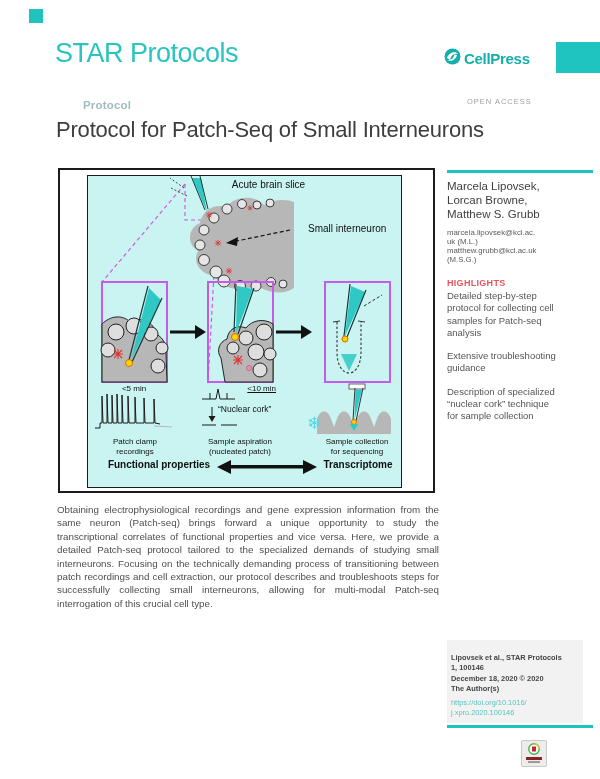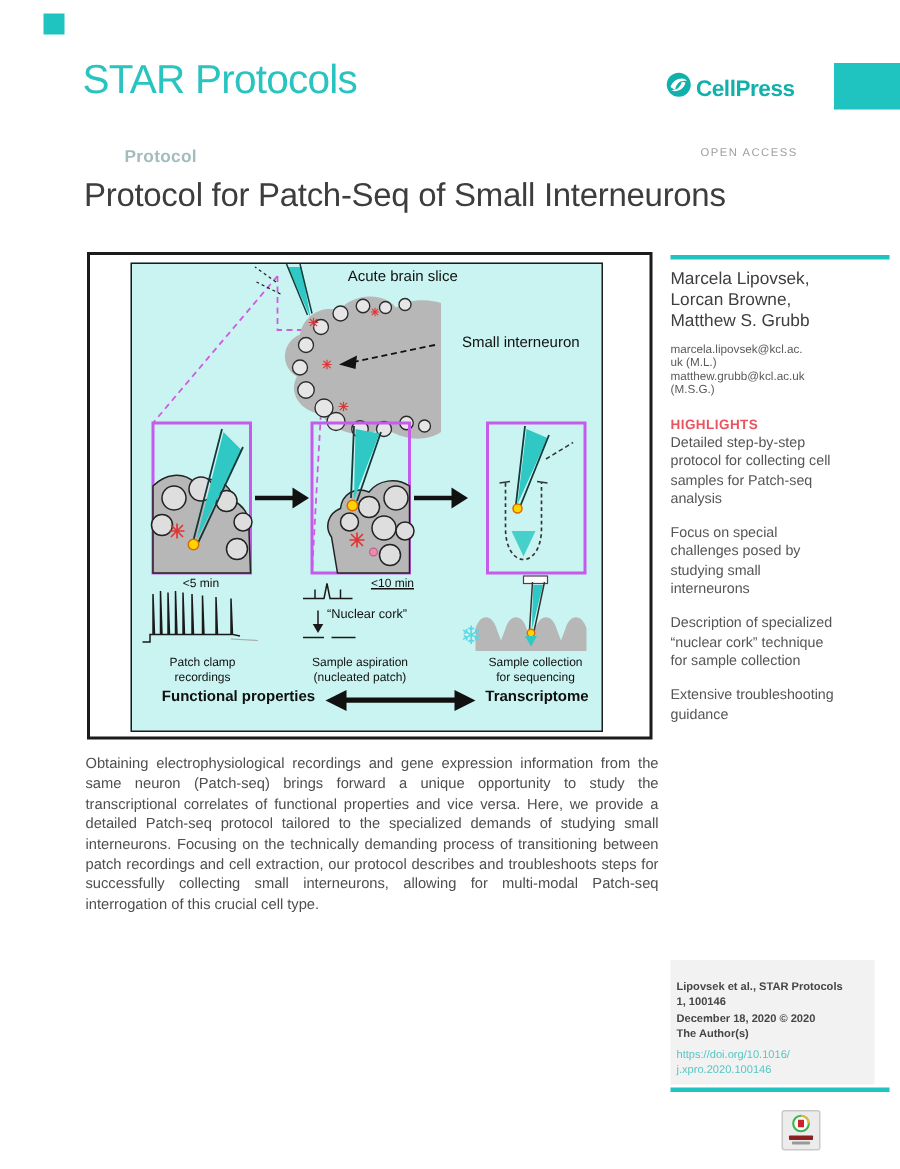--- a/index.html
+++ b/index.html
@@ -239,23 +239,22 @@
 
   <div class="abs" id="authors">
     <div>Marcela Lipovsek,</div>
     <div>Lorcan Browne,</div>
     <div>Matthew S. Grubb</div>
   </div>
 
   <div class="abs" id="hl-title">HIGHLIGHTS</div>
   <div class="abs" id="highlights">
     <div class="hl-item">Detailed step-by-step protocol for collecting cell samples for Patch-seq analysis</div>
-    <div class="hl-item">Focus on special challenges posed by studying small interneurons</div>
+    <div class="hl-item">Extensive troubleshooting guidance</div>
     <div class="hl-item">Description of specialized “nuclear cork” technique for sample collection</div>
-    <div class="hl-item">Extensive troubleshooting guidance</div>
   </div>
 
   <div class="abs" id="cite-bg"></div>
   <div class="abs" id="citation">
     <div>Lipovsek et al., STAR Protocols</div>
     <div>1, 100146</div>
     <div>December 18, 2020 © 2020</div>
     <div>The Author(s)</div>
   </div>
   <div class="abs" id="doi">

